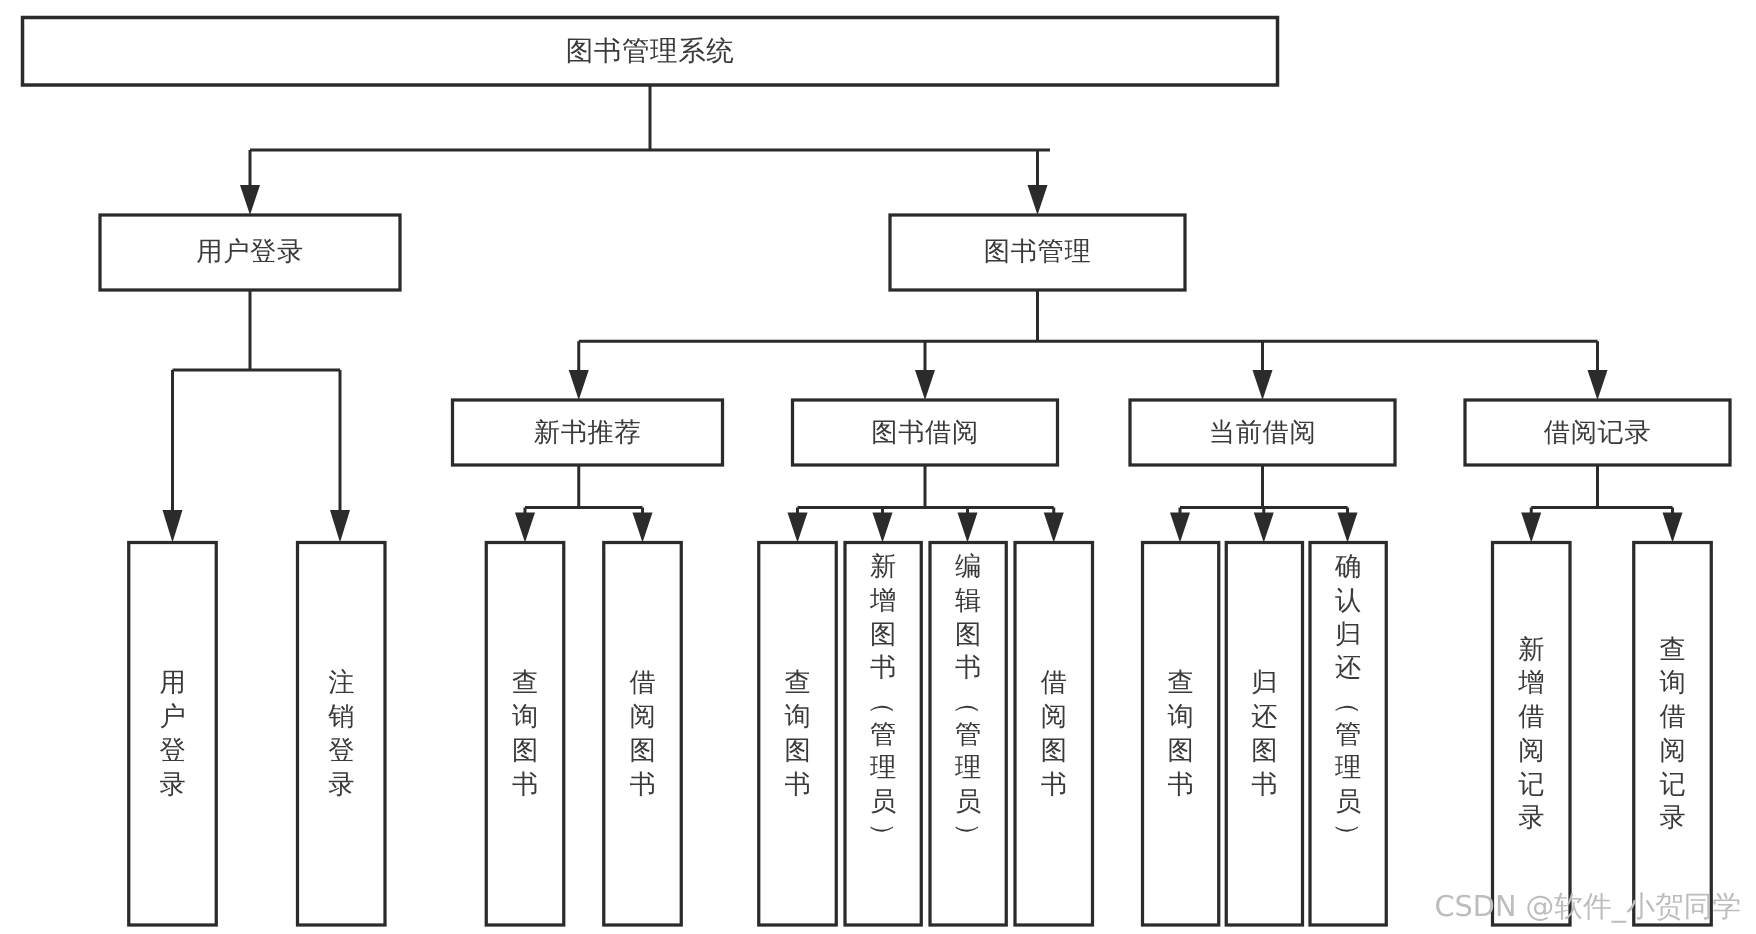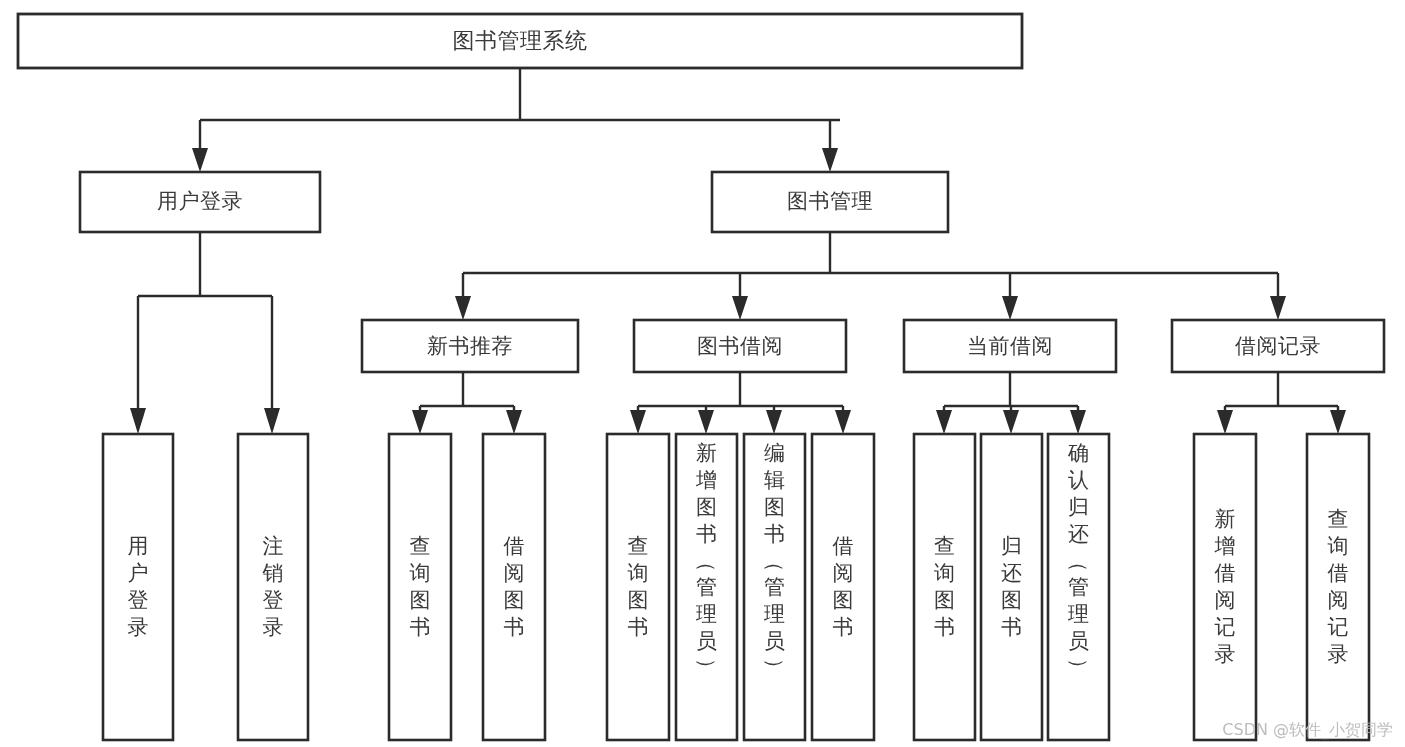--- a/index.html
+++ b/index.html
@@ -72,21 +72,21 @@
   }
   .vchar.rot {
     transform: rotate(90deg);
     display: inline-block;
   }
   .watermark {
     position: absolute;
     right: 12px;
     bottom: 6px;
     font-family: "DejaVu Sans", "Liberation Sans", sans-serif;
-    font-size: 16px;
+    font-size: 23px;
     color: #bdbdbd;
     white-space: nowrap;
     user-select: none;
   }
 </style>
 </head>
 <body>
 
 <div id="diagram-root">
 

